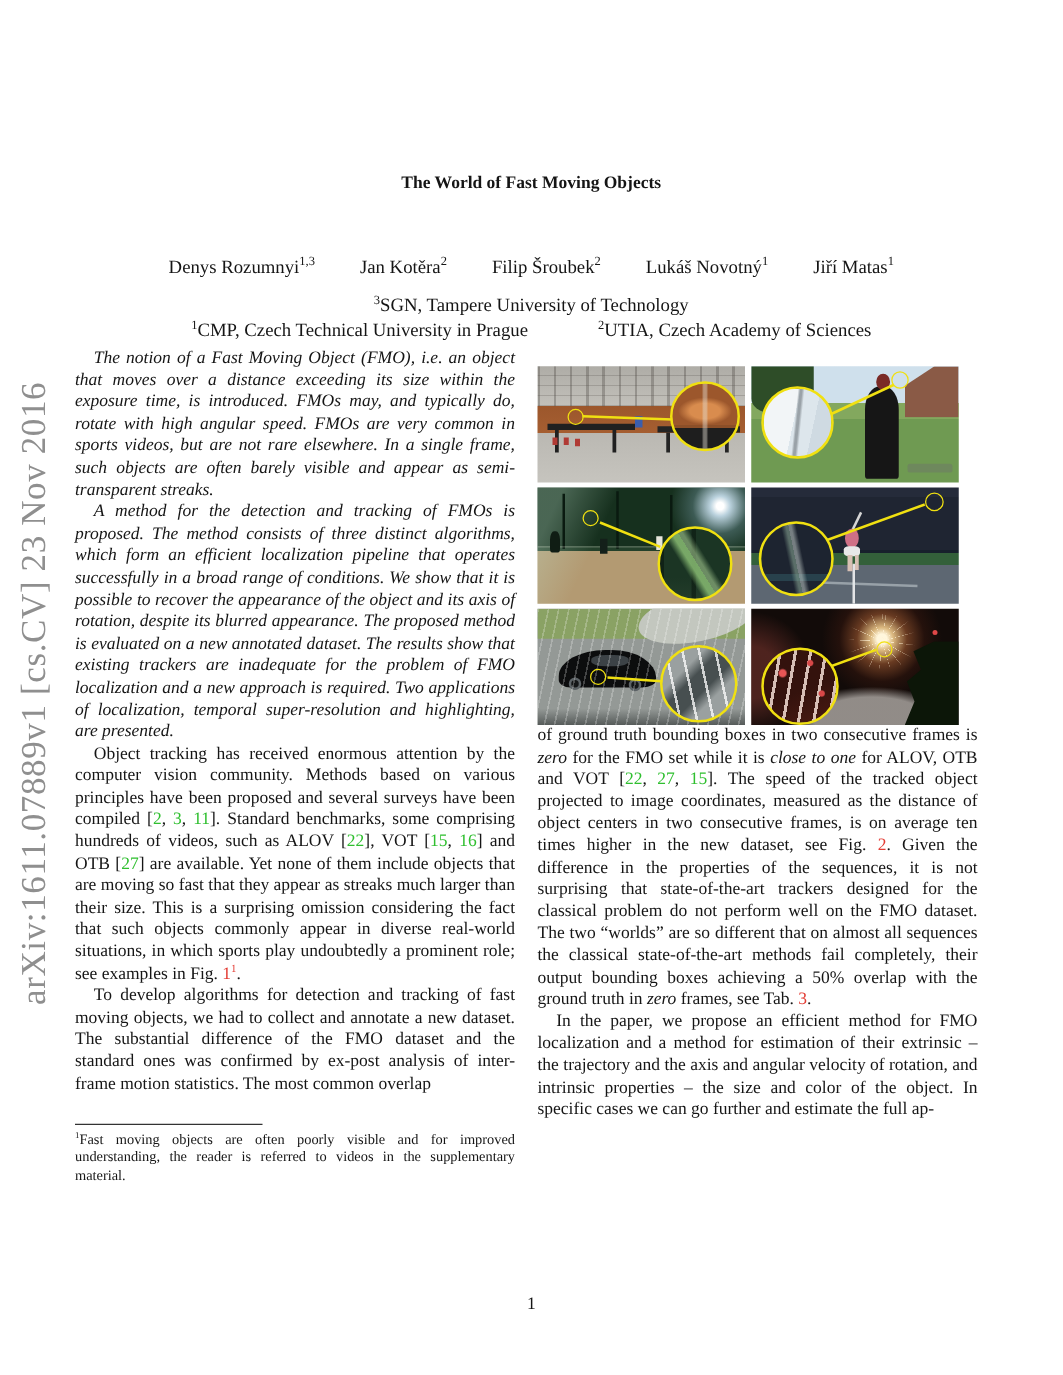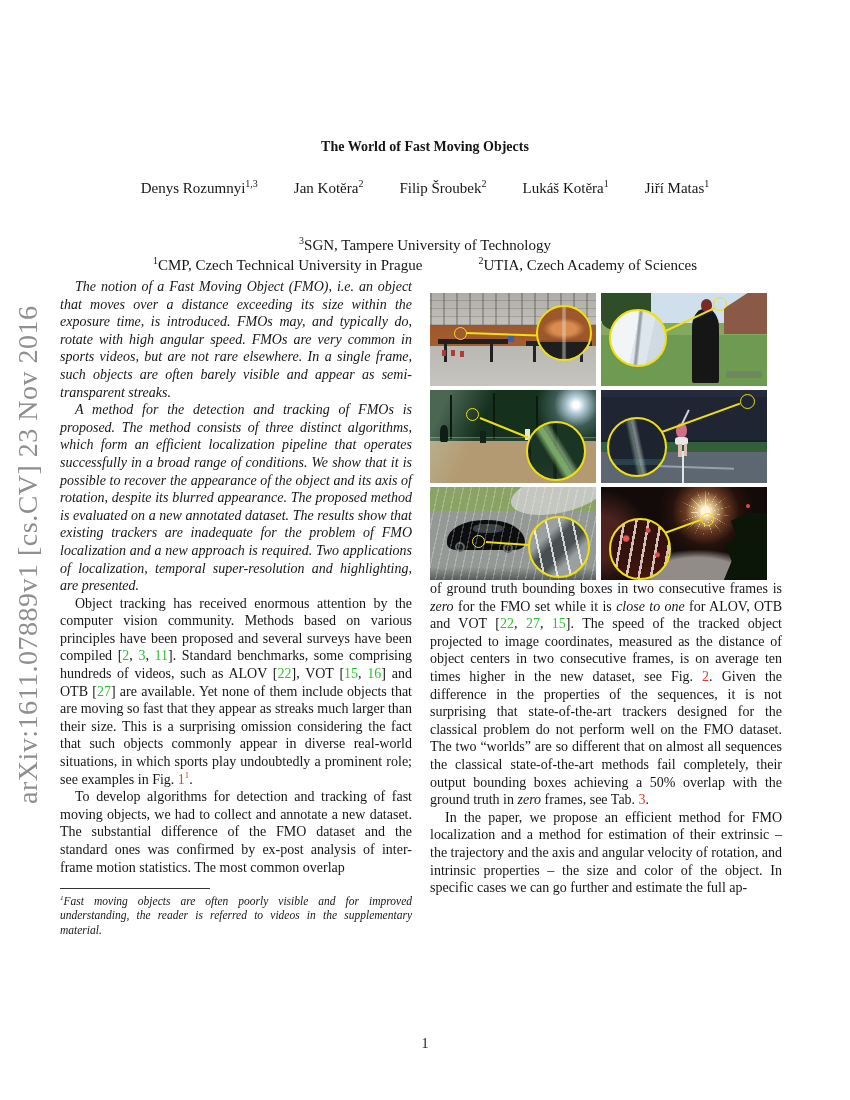--- a/index.html
+++ b/index.html
@@ -11,21 +11,21 @@
   
   .arxiv-banner{
     position:absolute;left:12px;top:272px;height:566px;
     writing-mode:vertical-rl;transform:rotate(180deg);
     font-size:28px;color:#8f8f8f;text-align:center;letter-spacing:.5px;
     white-space:nowrap;
   }
   
   .title{position:absolute;top:139px;left:0;width:100%;text-align:center;
     font-size:14px;font-weight:bold;}
-  .authors-row{position:absolute;top:180px;left:0;width:100%;
+  .authors-row{position:absolute;top:206px;left:0;width:100%;
     display:flex;justify-content:center;gap:36px;font-size:15px;}
   .author sup,.affil sup{font-size:10px;}
   .affil-row1{position:absolute;top:215px;left:0;width:100%;
     display:flex;justify-content:center;gap:56px;font-size:15px;margin-top:42px;}
   .affil-row2{position:absolute;top:237px;left:0;width:100%;
     text-align:center;font-size:15px;}
   
   .col-left{position:absolute;left:60px;top:278px;width:352px;}
   .col-right{position:absolute;left:430px;top:293px;width:352px;}
   .h-abstract{font-size:16px;font-weight:bold;text-align:center;margin:0 0 11px 0;}
@@ -34,21 +34,21 @@
     text-indent:15px;}
   .abstract .para{font-style:italic;}
   .no-indent{text-indent:0;}
   .seg-g{color:#2fbf2f;}
   .seg-r{color:#e33b33;}
   .seg-i{font-style:italic;}
   sup{line-height:0;}
   .seg-sup{font-size:.62em;}
   .seg-supr{font-size:.62em;color:#e33b33;}
   
-  .footnote-block{margin-top:12px;font-style:italic;}
+  .footnote-block{margin-top:23px;}
   .footnote-rule{border:none;border-top:1px solid #333;width:150px;margin:0 0 5px 0;}
   .footnote-text{font-size:11.5px;line-height:14.2px;text-align:justify;margin:0;}
   
   .fig-caption{font-size:14px;line-height:17px;text-align:justify;margin:10px 0 0 0;}
   .col-right .body-start{margin-top:0;}
   
   .page-number{position:absolute;top:1036px;left:0;width:850px;text-align:center;font-size:14px;}
   
   .fig-grid{display:grid;grid-template-columns:166px 166px;grid-auto-rows:93px;
     gap:4px 5px;width:337px;}
@@ -169,21 +169,21 @@
 <body>
 
 <div class="arxiv-banner">arXiv:1611.07889v1  [cs.CV]  23 Nov 2016</div>
 
 <div class="title">The World of Fast Moving Objects</div>
 
 <div class="authors-row">
   <span class="author"><span>Denys Rozumnyi</span><sup>1,3</sup></span>
   <span class="author"><span>Jan Kotěra</span><sup>2</sup></span>
   <span class="author"><span>Filip Šroubek</span><sup>2</sup></span>
-  <span class="author"><span>Lukáš Kotěra</span><sup>1</sup></span>
+  <span class="author"><span>Lukáš Novotný</span><sup>1</sup></span>
   <span class="author"><span>Jiří Matas</span><sup>1</sup></span>
 </div>
 
 <div class="affil-row1">
   <span class="affil"><sup>1</sup><span>CMP, Czech Technical University in Prague</span></span>
   <span class="affil"><sup>2</sup><span>UTIA, Czech Academy of Sciences</span></span>
 </div>
 <div class="affil-row2">
   <span class="affil"><sup>3</sup><span>SGN, Tampere University of Technology</span></span>
 </div>

